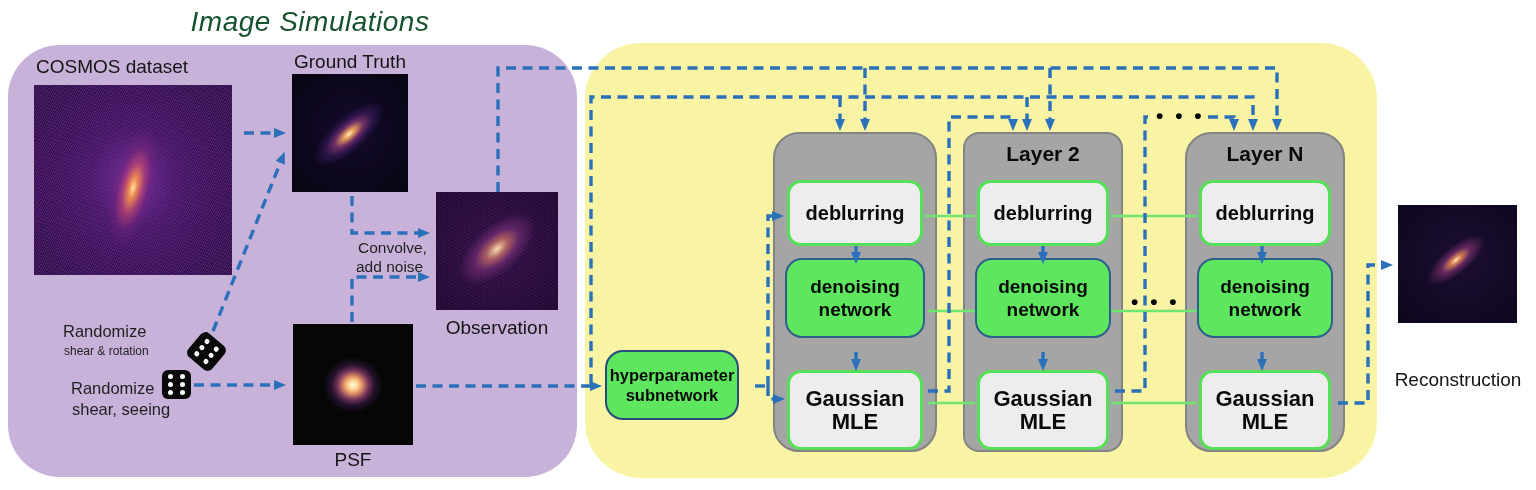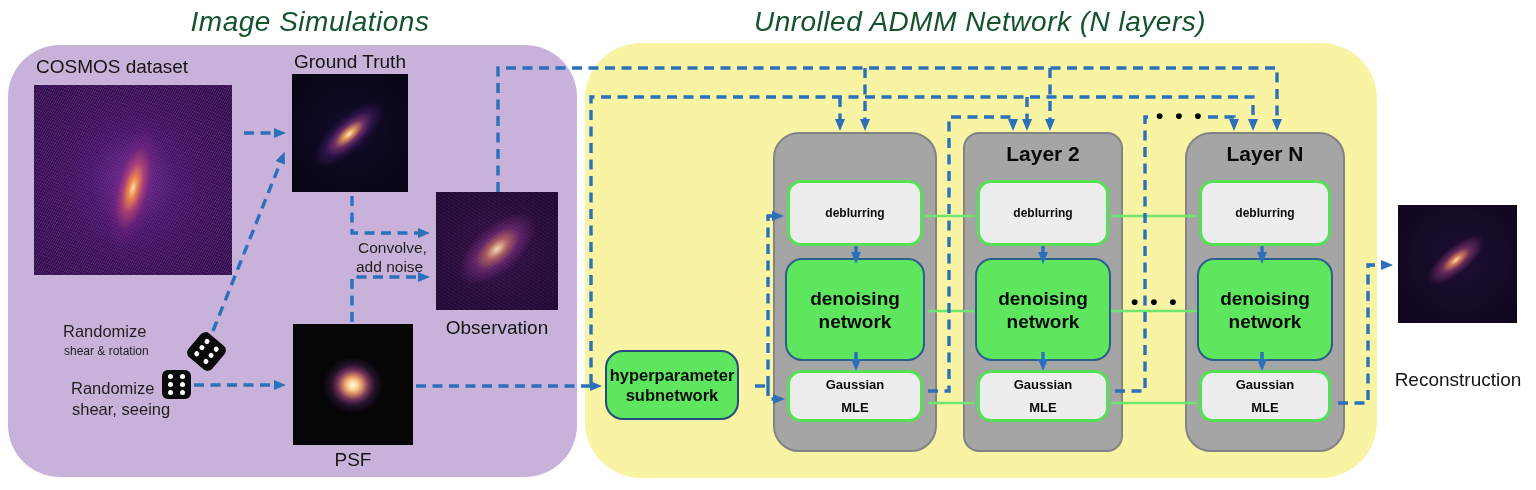--- a/index.html
+++ b/index.html
@@ -45,44 +45,43 @@
   .recon{left:1398px;top:205px;width:119px;height:118px;background:radial-gradient(95px 95px at 52% 46%, #1c0e33 0%, #120822 70%, #0e061b 100%);}
   .recon .gal{left:49%;top:47%;width:78px;height:30px;transform:translate(-50%,-50%) rotate(-40deg);
       background:radial-gradient(closest-side, rgba(255,235,190,1), rgba(250,150,90,.85) 16%, rgba(190,75,150,.45) 45%, rgba(0,0,0,0) 90%);}
 
   .die{position:absolute;background:#0a0a0a;border-radius:6px;}
   .die .pip{position:absolute;width:5px;height:5px;border-radius:50%;background:#fff;}
 
   .layer-card{position:absolute;top:132px;height:320px;background:#a5a5a5;border:2px solid #838383;border-radius:26px;box-sizing:border-box;}
   .layer-title{position:absolute;top:8px;left:0;width:100%;text-align:center;font-size:21px;font-weight:bold;color:#0a0a0a;}
   .op-box{position:absolute;box-sizing:border-box;border-radius:14px;display:flex;flex-direction:column;align-items:center;justify-content:center;text-align:center;font-weight:bold;color:#0a0a0a;}
-  .op-light{background:#ededed;border:3px solid #55e055;font-size:12px;}
+  .op-light{background:#ededed;border:3px solid #55e055;font-size:20px;}
   .op-green{background:#5ee75e;border:2px solid #2c5f8a;border-radius:17px;font-size:19px;line-height:23px;}
   .deblur{left:12px;top:46px;right:12px;height:66px;}
-  .denoise{left:10px;top:124px;right:10px;height:103px;}
-  .gmle{left:12px;top:236px;right:12px;height:52px;font-size:13px;line-height:23px;}
+  .denoise{left:10px;top:124px;right:10px;height:80px;}
+  .gmle{left:12px;top:236px;right:12px;height:80px;font-size:22px;line-height:23px;}
 
   .hyper{position:absolute;left:605px;top:350px;width:134px;height:70px;box-sizing:border-box;background:#5ee75e;border:2.5px solid #27497c;border-radius:18px;display:flex;flex-direction:column;align-items:center;justify-content:center;font-weight:bold;font-size:16.5px;line-height:20px;color:#0a0a0a;}
 
   .ellipsis{position:absolute;font-size:21px;font-weight:bold;color:#000;letter-spacing:3px;white-space:nowrap;}
 
   svg.overlay{position:absolute;left:0;top:0;pointer-events:none;}
   .bdash{fill:none;stroke:#2a70ba;stroke-width:3.4;stroke-dasharray:10 6.5;}
   .gline{fill:none;stroke:#6fe76f;stroke-width:2.6;}
 </style>
 </head>
 <body>
 
 <div class="stage">
 
   <div class="region purple"></div>
   <div class="region yellow"></div>
 
   <div class="sec-title t-left">Image Simulations</div>
-  <div class="sec-title t-right">Unrolled ADMM Network (N layers)</div>
 
   <div class="img-frame cosmos">
     <div class="blob halo"></div>
     <div class="blob gal"></div>
   </div>
   <div class="img-frame gtruth">
     <div class="blob gal"></div>
   </div>
   <div class="img-frame observ">
     <div class="blob gal"></div>

